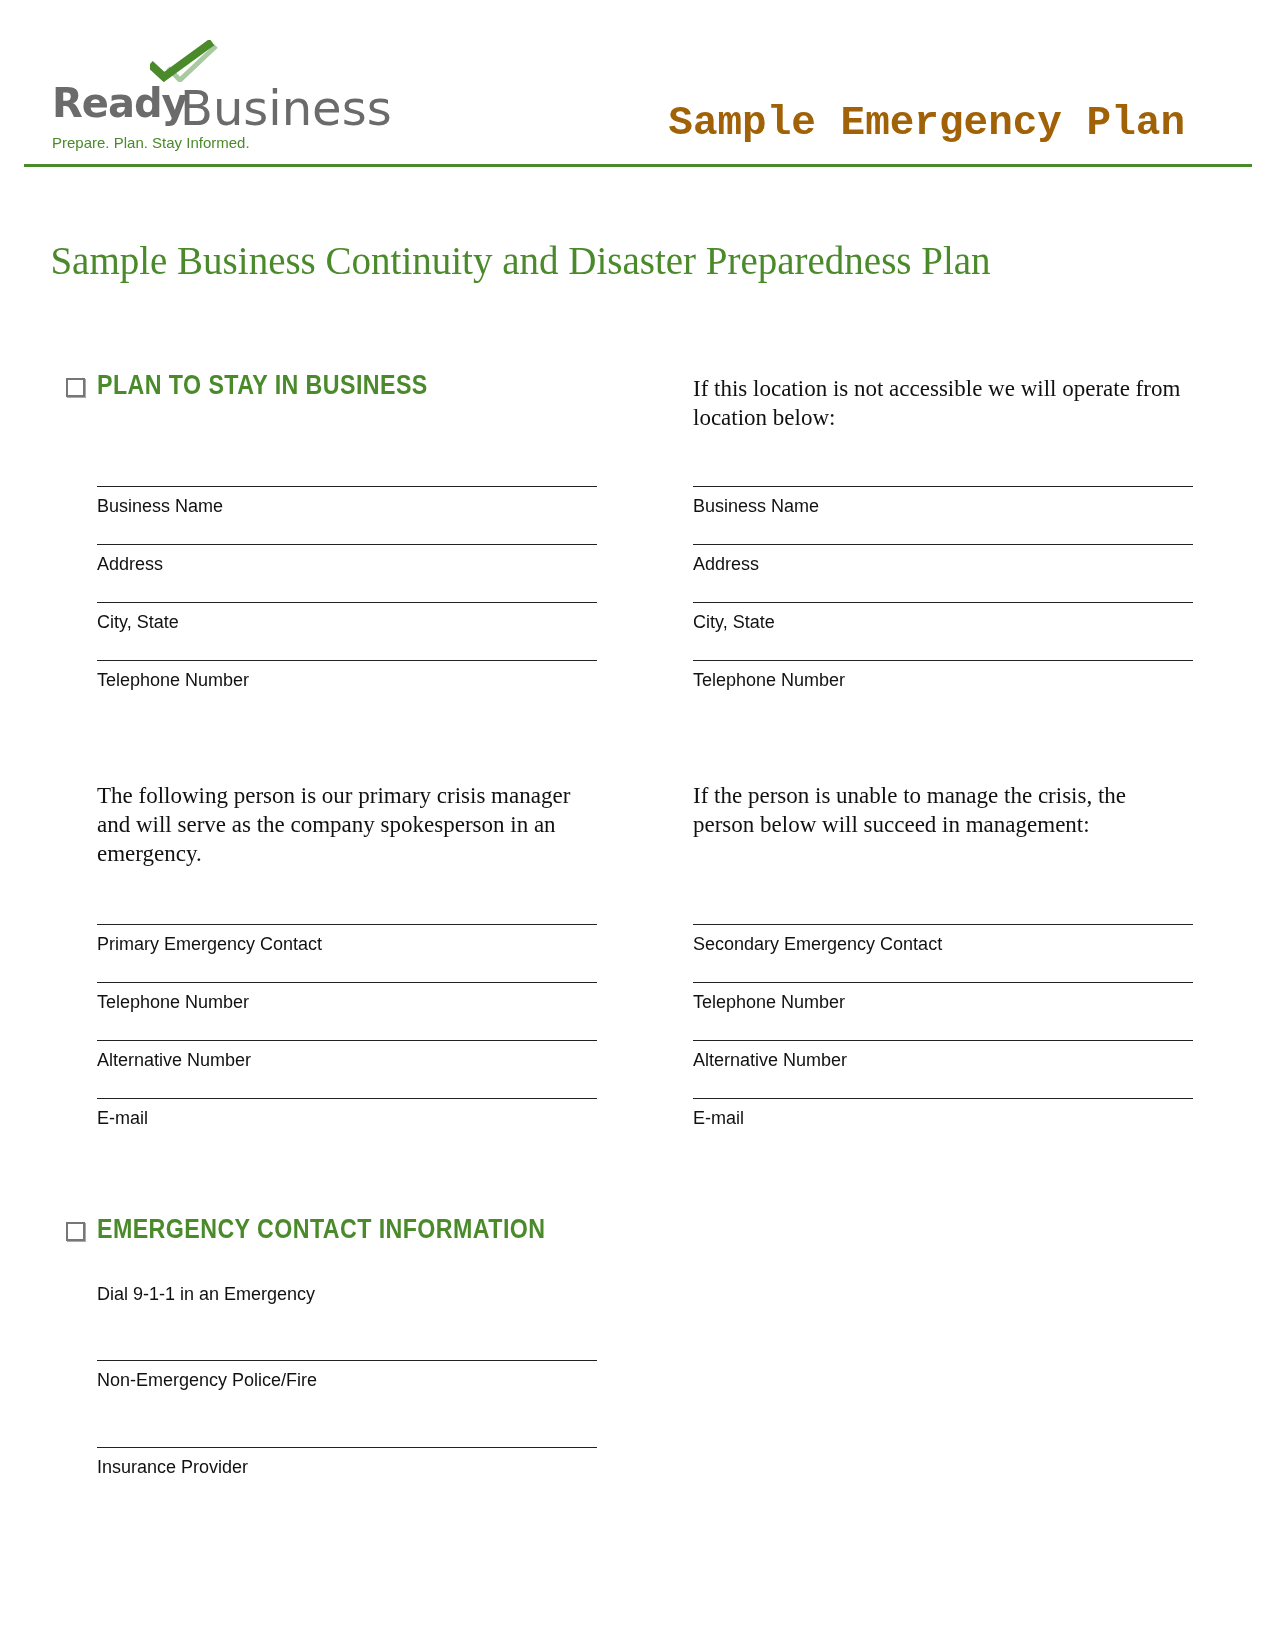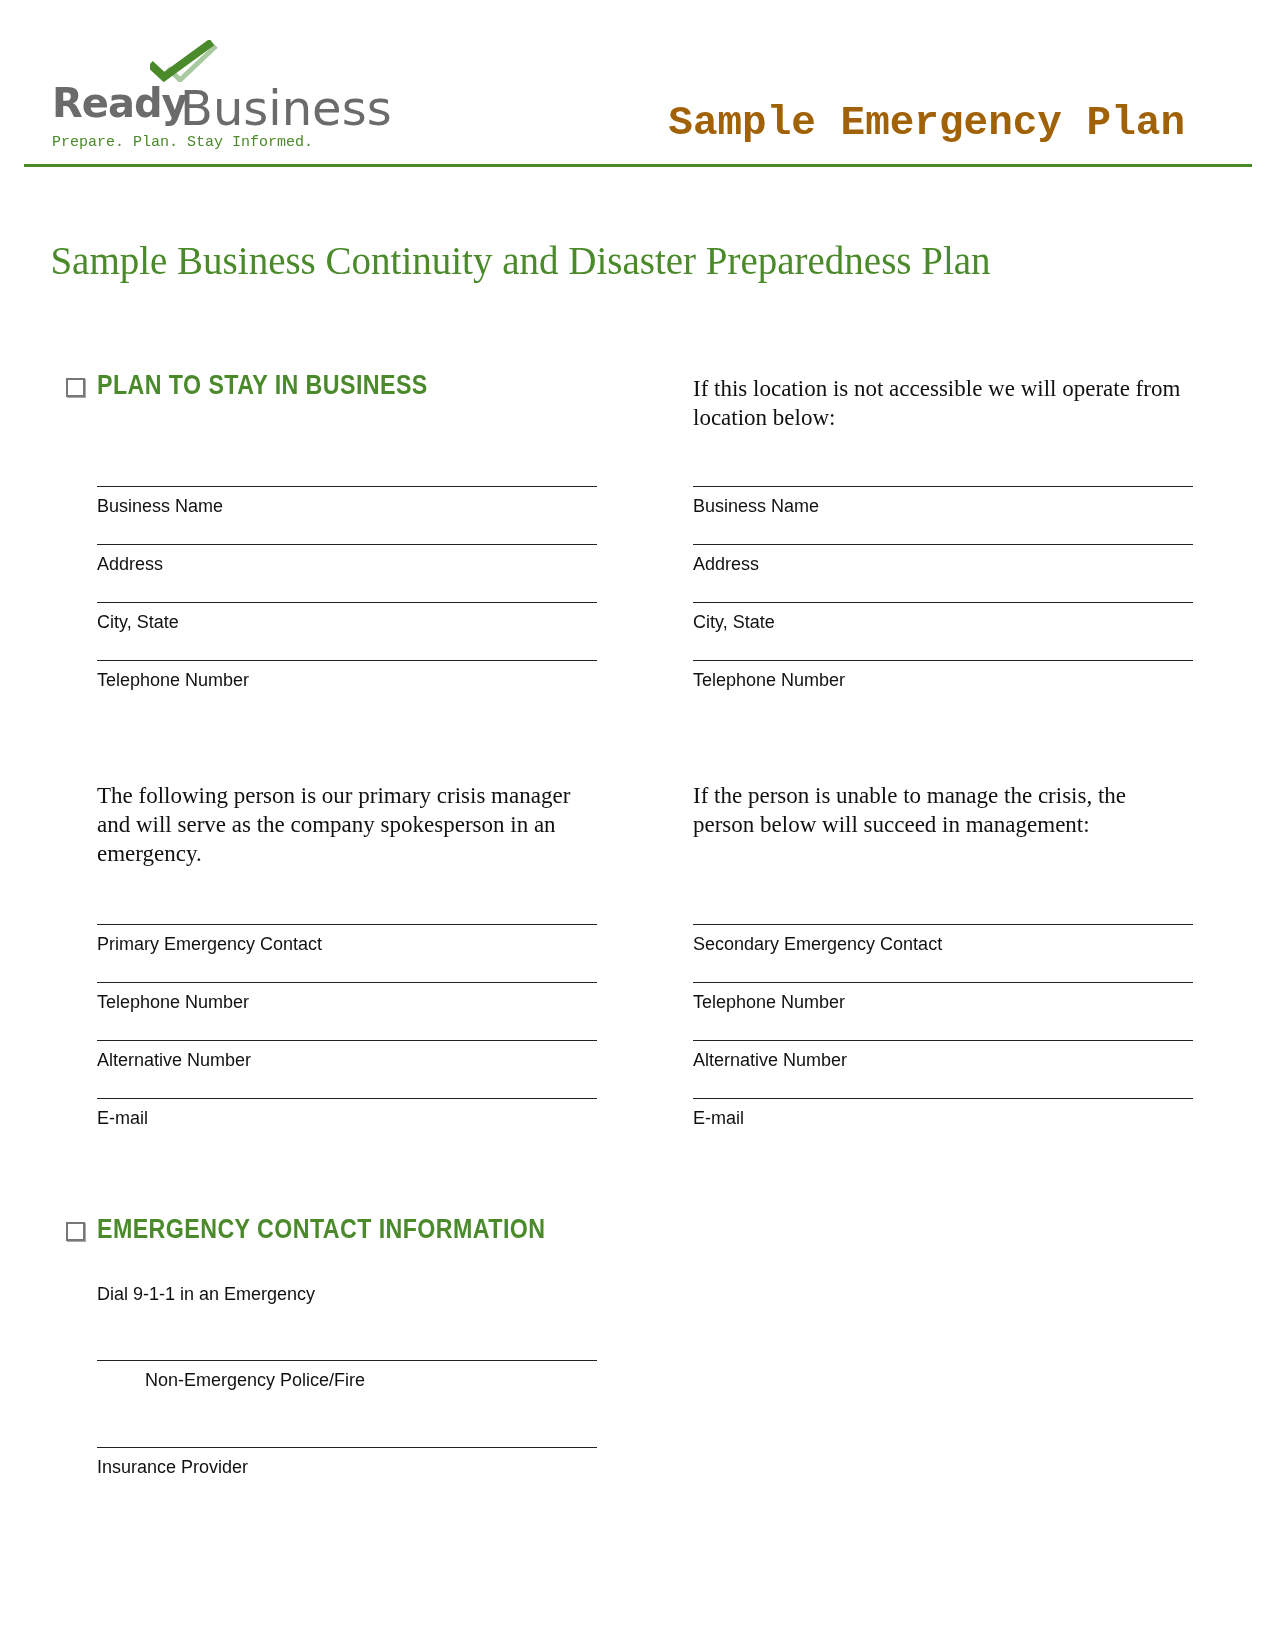--- a/index.html
+++ b/index.html
@@ -1,21 +1,21 @@
 <!DOCTYPE html>
 <html><head>
 <meta charset="utf-8">
 <style>
   html, body { margin: 0; padding: 0; background: #ffffff; }
   body { width: 1275px; height: 1650px; position: relative; overflow: hidden; }
   .abs { position: absolute; }
   .logo-check { left: 150px; top: 40px; }
   .logo-ready { left: 52px; top: 80px; font-family: "DejaVu Sans", sans-serif; font-weight: bold; font-size: 40px; color: #6b6b6b; letter-spacing: -1px; text-align: center; }
   .logo-business { left: 180px; top: 80px; font-family: "DejaVu Sans", sans-serif; font-size: 48px; color: #6b6b6b; }
-  .logo-tag { left: 52px; top: 134px; font-family: Liberation Mono, monospace; font-size: 15px; color: #4a8a2a; }
+  .logo-tag { left: 52px; top: 134px; font-family: Liberation Sans, sans-serif; font-size: 15px; color: #4a8a2a; }
   .hdr-title { right: 90px; top: 100px; font-family: Liberation Mono, monospace; font-weight: bold; font-size: 41px; color: #a16207; }
   .hdr-rule { left: 24px; top: 164px; width: 1228px; height: 3px; background: #4a8a2a; }
   .doc-title { left: 0; width: 1041px; top: 238px; text-align: center; font-family: "Liberation Serif", serif; font-size: 39px; color: #4a8a2a; }
   .sec-head { font-family: "Liberation Sans", sans-serif; font-weight: bold; font-size: 27px; color: #4a8a2a; letter-spacing: 0.5px; transform: scaleX(0.86); transform-origin: left center; }
   .chk { width: 15px; height: 15px; border: 2px solid #777; box-shadow: 1px 1px 0 #aaa; background: #fff; }
   .para { font-family: "Liberation Serif", serif; font-size: 23px; color: #111; line-height: 29px; width: 500px; }
   .rule { height: 1px; background: #222; width: 500px; }
   .lbl { font-family: Liberation Sans, sans-serif; font-size: 18px; color: #111; }
 </style>
 </head>
@@ -75,15 +75,15 @@
 <div class="abs rule" style="left:693px; top:1040px;"></div>
 <div class="abs lbl" style="left:693px; top:1050px;">Alternative Number</div>
 <div class="abs rule" style="left:693px; top:1098px;"></div>
 <div class="abs lbl" style="left:693px; top:1108px;">E-mail</div>
 
 <div class="abs chk" style="left:66px; top:1222px;"></div>
 <div class="abs sec-head" style="left:97px; top:1214px;">EMERGENCY CONTACT INFORMATION</div>
 <div class="abs lbl" style="left:97px; top:1284px;">Dial 9-1-1 in an Emergency</div>
 
 <div class="abs rule" style="left:97px; top:1360px;"></div>
-<div class="abs lbl" style="left:97px; top:1370px;margin-left:48px;">Non-Emergency Police/Fire</div>
+<div class="abs lbl" style="left:97px; top:1370px;">Non-Emergency Police/Fire</div>
 <div class="abs rule" style="left:97px; top:1447px;"></div>
 <div class="abs lbl" style="left:97px; top:1457px;">Insurance Provider</div>
 
 </body></html>

